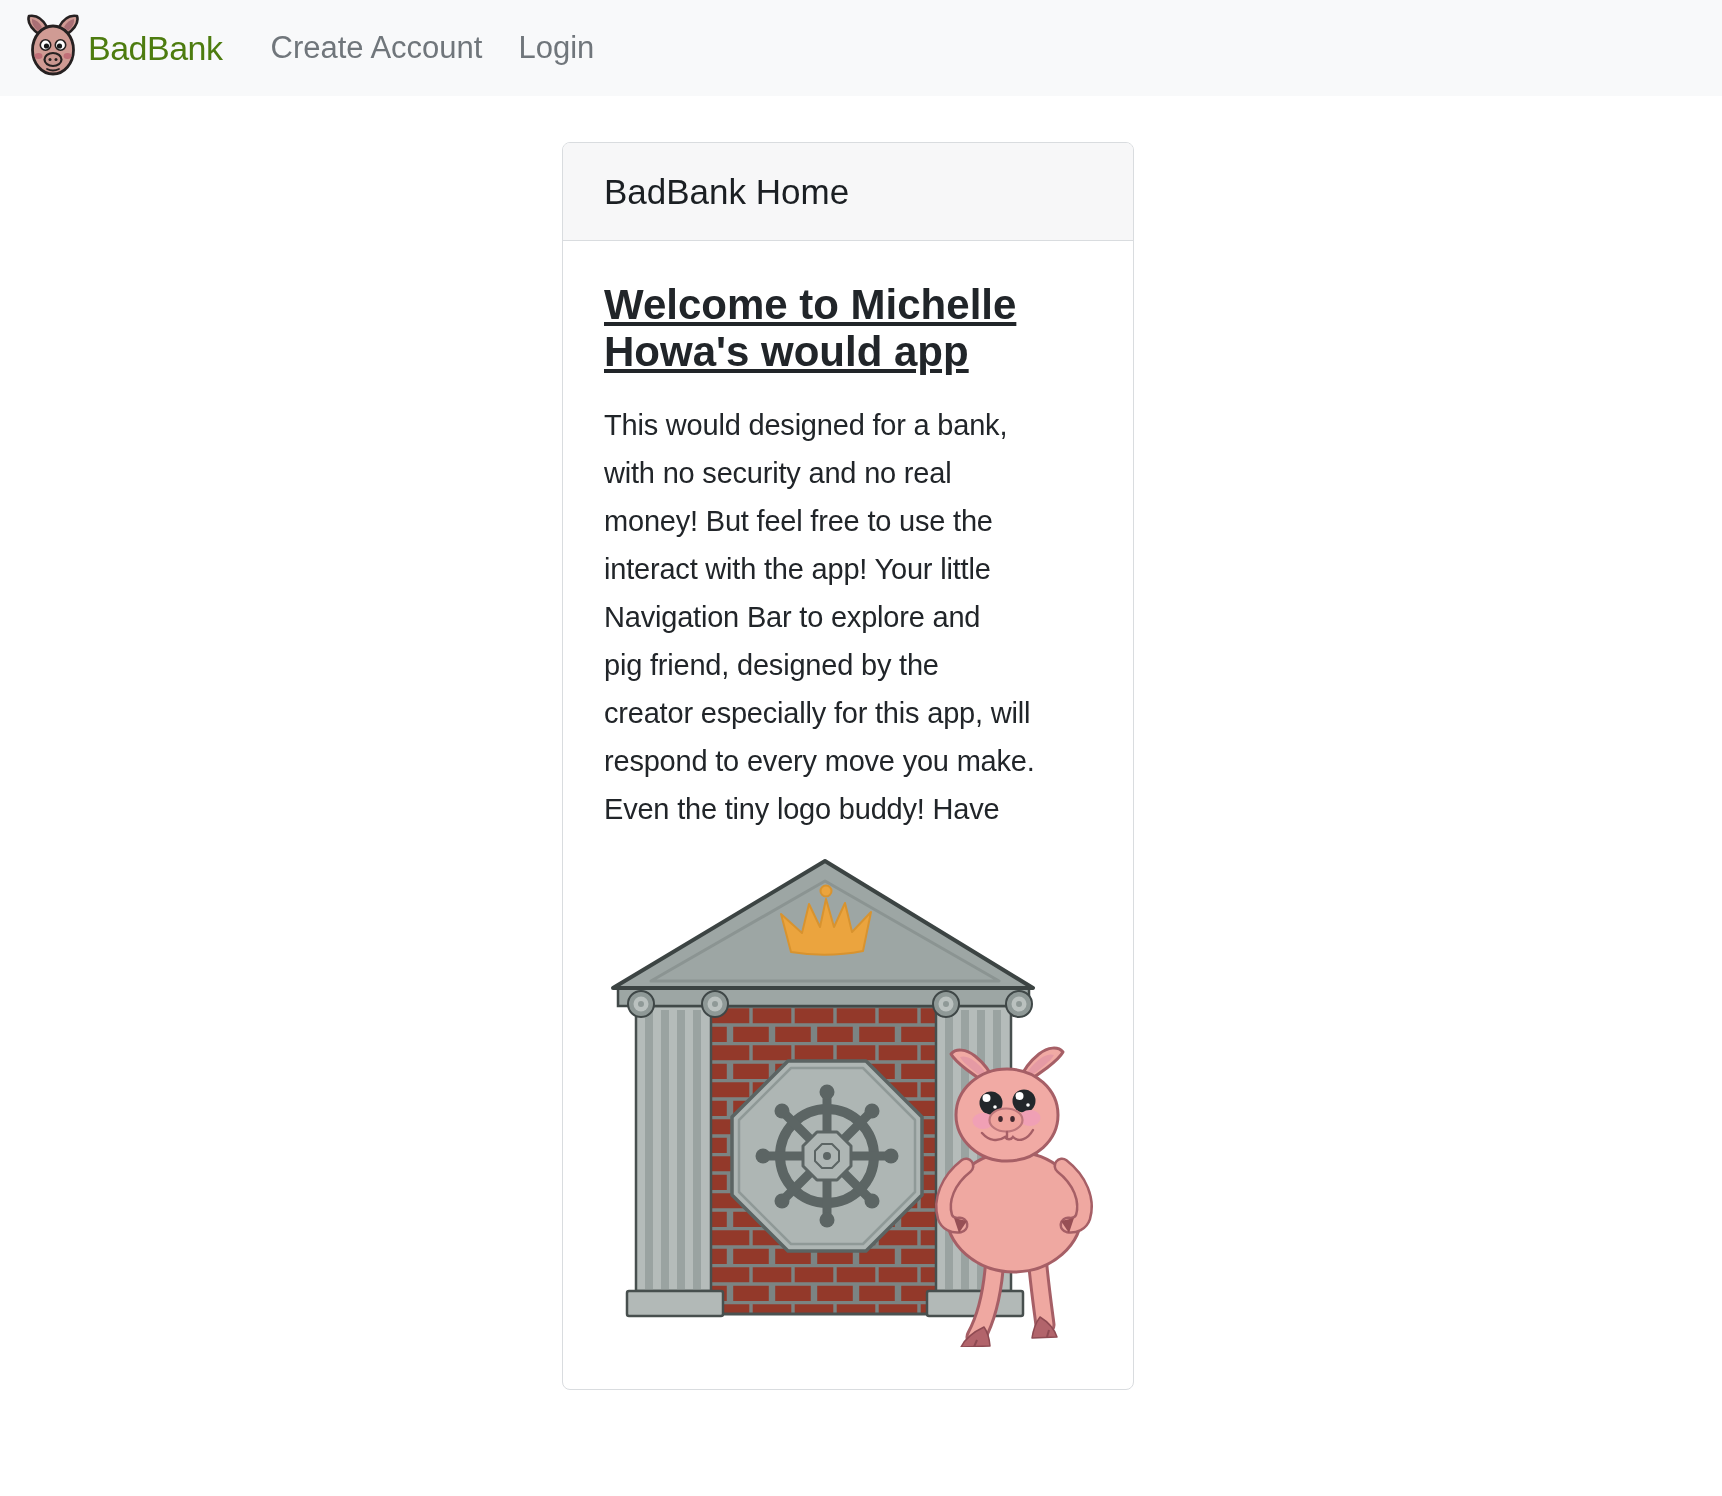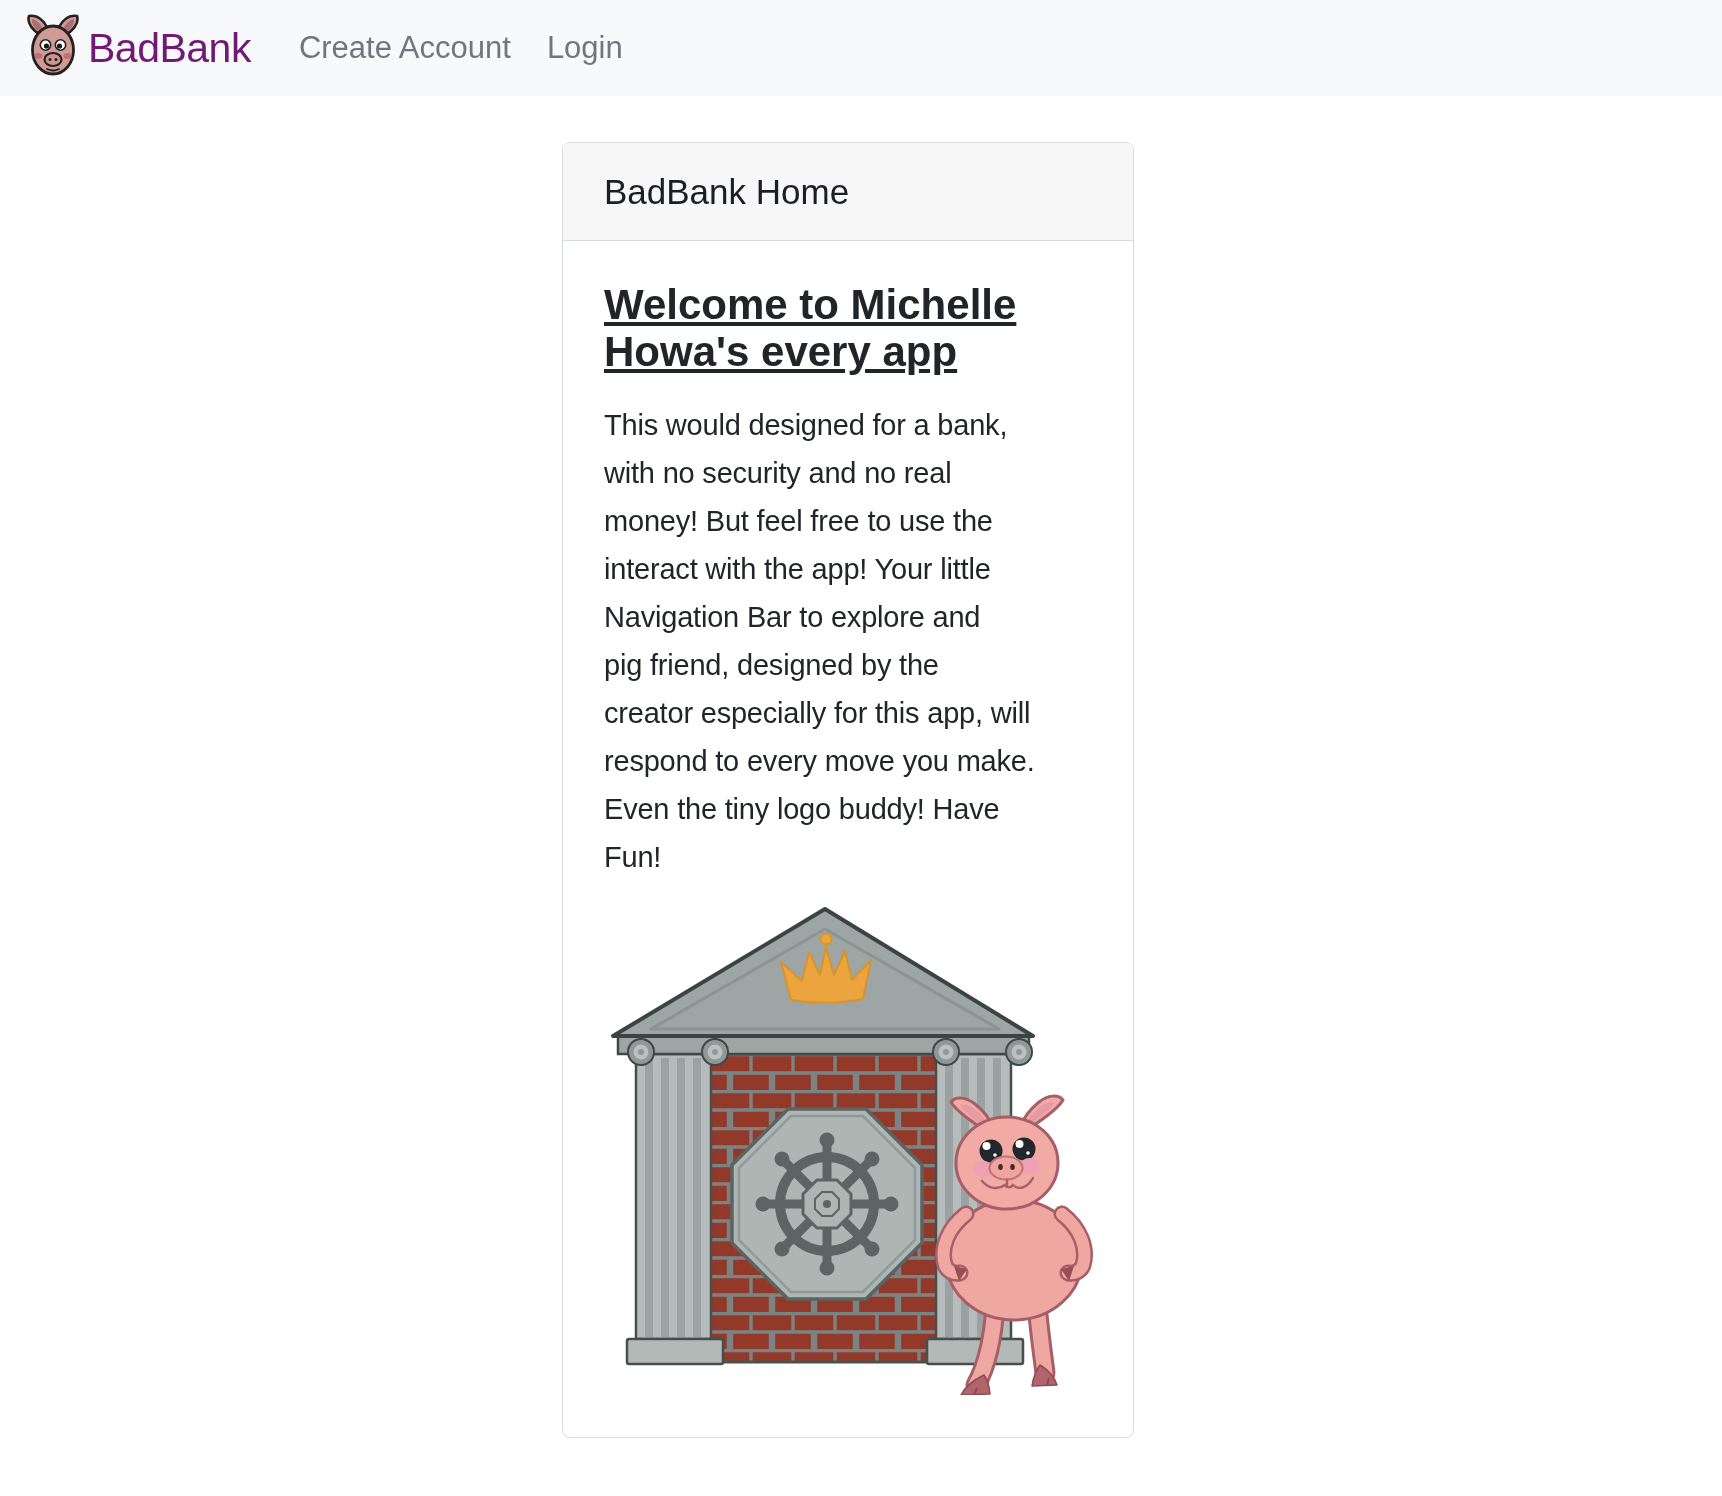--- a/index.html
+++ b/index.html
@@ -19,23 +19,23 @@
     align-items: center;
     padding: 0 24px;
   }
   .brand {
     display: flex;
     align-items: center;
     gap: 6px;
     cursor: pointer;
   }
   .brand-label {
-    font-size: 41px;
+    font-size: 34px;
     font-weight: 500;
-    color: #701a75;
+    color: #4d7c0f;
     letter-spacing: -0.5px;
   }
   .nav-links {
     display: flex;
     align-items: flex-start;
     margin-left: 30px;
   }
   .nav-link {
     font-size: 31px;
     color: #70767b;
@@ -117,33 +117,32 @@
 </nav>
 
 <main class="main-area">
   <div class="card">
     <div class="card-header">
       <span>BadBank Home</span>
     </div>
     <div class="card-body">
       <div class="card-title">
         <div class="t-line">Welcome to Michelle</div>
-        <div class="t-line">Howa's every app</div>
+        <div class="t-line">Howa's would app</div>
       </div>
       <div class="card-text">
         <div class="p-line">This would designed for a bank,</div>
         <div class="p-line">with no security and no real</div>
         <div class="p-line">money! But feel free to use the</div>
         <div class="p-line">interact with the app! Your little</div>
         <div class="p-line">Navigation Bar to explore and</div>
         <div class="p-line">pig friend, designed by the</div>
         <div class="p-line">creator especially for this app, will</div>
         <div class="p-line">respond to every move you make.</div>
         <div class="p-line">Even the tiny logo buddy! Have</div>
-        <div class="p-line">Fun!</div>
       </div>
 
       <div class="illustration-wrap">
         <svg width="490" height="490" viewBox="0 0 490 490">
           <defs>
             <pattern id="bricks" width="42" height="37" patternUnits="userSpaceOnUse">
               <rect width="42" height="37" fill="#93392a"></rect>
               <path d="M0 1.5 H42 M0 20 H42" stroke="#7b8483" stroke-width="3.4"></path>
               <path d="M21 1.5 V20 M1.5 20 V37 M40.5 20 V37" stroke="#7b8483" stroke-width="3.4"></path>
             </pattern>

